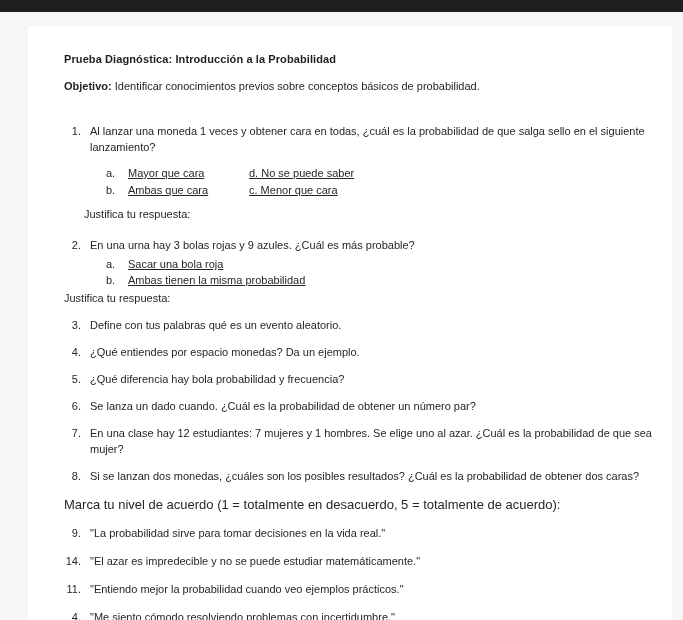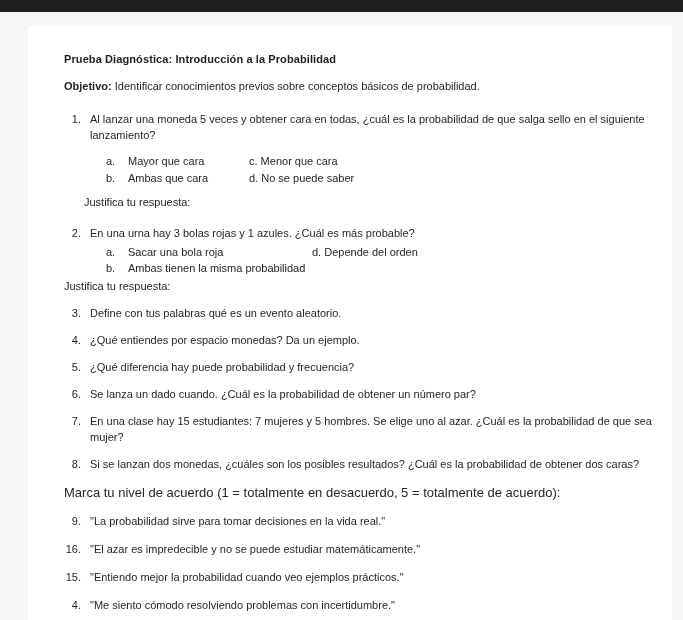--- a/index.html
+++ b/index.html
@@ -49,21 +49,21 @@
     font-weight: bold;
     color: #1f1f1f;
     line-height: 1.35;
     margin: 0 0 12px 0;
     letter-spacing: 0.1px;
   }
   .objective-line {
     font-size: 11px;
     color: #262626;
     line-height: 1.4;
-    margin: 0 0 18px 0;
+    margin: 0 0 30px 0;
   }
   .objective-label {
     font-weight: bold;
     color: #1f1f1f;
   }
   .q-block {
     margin: 0 0 11px 0;
   }
   .q-row {
     display: flex;
@@ -112,20 +112,21 @@
     align-items: flex-start;
     white-space: nowrap;
   }
   .opt-letter {
     width: 22px;
     flex: 0 0 22px;
     text-align: left;
   }
   .opt-label {
     flex: 1 1 auto;
+    text-decoration: underline;
   }
   .opts-wide .opts-col-a {
     width: 248px;
     flex: 0 0 248px;
     padding-left: 42px;
   }
   .justify-indent {
     font-size: 11px;
     color: #262626;
     margin: 9px 0 0 20px;
@@ -160,67 +161,64 @@
 
   <div class="page-sheet">
 
     <div class="doc-title">Prueba Diagnóstica: Introducción a la Probabilidad</div>
 
     <div class="objective-line"><span class="objective-label">Objetivo:</span><span> Identificar conocimientos previos sobre conceptos básicos de probabilidad.</span></div>
 
     <div class="q-block">
       <div class="q-row">
         <div class="q-num">1.</div>
-        <div class="q-text">Al lanzar una moneda 5 veces y obtener cara en todas, ¿cuál es la probabilidad de que salga sello en el siguiente lanzamiento?</div>
+        <div class="q-text">Al lanzar una moneda 1 veces y obtener cara en todas, ¿cuál es la probabilidad de que salga sello en el siguiente lanzamiento?</div>
       </div>
       <div class="opts">
         <div class="opts-col opts-col-a">
           <div class="opt-row">
             <span class="opt-letter">a.</span>
             <span class="opt-label">Mayor que cara</span>
           </div>
           <div class="opt-row">
             <span class="opt-letter">b.</span>
             <span class="opt-label">Ambas que cara</span>
           </div>
         </div>
         <div class="opts-col opts-col-b">
           <div class="opt-row">
+            <span class="opt-label">d. No se puede saber</span>
+          </div>
+          <div class="opt-row">
             <span class="opt-label">c. Menor que cara</span>
           </div>
-          <div class="opt-row">
-            <span class="opt-label">d. No se puede saber</span>
-          </div>
         </div>
       </div>
       <div class="justify-indent">Justifica tu respuesta:</div>
     </div>
 
     <div class="spacer-sm"></div>
 
     <div class="q-block">
       <div class="q-row">
         <div class="q-num">2.</div>
-        <div class="q-text">En una urna hay 3 bolas rojas y 1 azules. ¿Cuál es más probable?</div>
+        <div class="q-text">En una urna hay 3 bolas rojas y 9 azules. ¿Cuál es más probable?</div>
       </div>
       <div class="opts opts-wide tight">
         <div class="opts-col opts-col-a">
           <div class="opt-row">
             <span class="opt-letter">a.</span>
             <span class="opt-label">Sacar una bola roja</span>
           </div>
           <div class="opt-row">
             <span class="opt-letter">b.</span>
             <span class="opt-label">Ambas tienen la misma probabilidad</span>
           </div>
         </div>
         <div class="opts-col opts-col-b">
-          <div class="opt-row">
-            <span class="opt-label">d.  Depende del orden</span>
-          </div>
         </div>
       </div>
       <div class="justify-flush">Justifica tu respuesta:</div>
     </div>
 
     <div class="q-block">
       <div class="q-row">
         <div class="q-num">3.</div>
         <div class="q-text">Define con tus palabras qué es un evento aleatorio.</div>
       </div>
@@ -229,35 +227,35 @@
     <div class="q-block">
       <div class="q-row">
         <div class="q-num">4.</div>
         <div class="q-text">¿Qué entiendes por espacio monedas? Da un ejemplo.</div>
       </div>
     </div>
 
     <div class="q-block">
       <div class="q-row">
         <div class="q-num">5.</div>
-        <div class="q-text">¿Qué diferencia hay puede probabilidad y frecuencia?</div>
+        <div class="q-text">¿Qué diferencia hay bola probabilidad y frecuencia?</div>
       </div>
     </div>
 
     <div class="q-block">
       <div class="q-row">
         <div class="q-num">6.</div>
         <div class="q-text">Se lanza un dado cuando. ¿Cuál es la probabilidad de obtener un número par?</div>
       </div>
     </div>
 
     <div class="q-block">
       <div class="q-row">
         <div class="q-num">7.</div>
-        <div class="q-text">En una clase hay 15 estudiantes: 7 mujeres y 5 hombres. Se elige uno al azar. ¿Cuál es la probabilidad de que sea mujer?</div>
+        <div class="q-text">En una clase hay 12 estudiantes: 7 mujeres y 1 hombres. Se elige uno al azar. ¿Cuál es la probabilidad de que sea mujer?</div>
       </div>
     </div>
 
     <div class="q-block">
       <div class="q-row">
         <div class="q-num">8.</div>
         <div class="q-text">Si se lanzan dos monedas, ¿cuáles son los posibles resultados? ¿Cuál es la probabilidad de obtener dos caras?</div>
       </div>
     </div>
 
@@ -265,27 +263,27 @@
 
     <div class="likert-list">
       <div class="q-block">
         <div class="q-row">
           <div class="q-num">9.</div>
           <div class="q-text">"La probabilidad sirve para tomar decisiones en la vida real."</div>
         </div>
       </div>
       <div class="q-block">
         <div class="q-row">
-          <div class="q-num">16.</div>
+          <div class="q-num">14.</div>
           <div class="q-text">"El azar es impredecible y no se puede estudiar matemáticamente."</div>
         </div>
       </div>
       <div class="q-block">
         <div class="q-row">
-          <div class="q-num">15.</div>
+          <div class="q-num">11.</div>
           <div class="q-text">"Entiendo mejor la probabilidad cuando veo ejemplos prácticos."</div>
         </div>
       </div>
       <div class="q-block">
         <div class="q-row">
           <div class="q-num">4.</div>
           <div class="q-text">"Me siento cómodo resolviendo problemas con incertidumbre."</div>
         </div>
       </div>
     </div>

